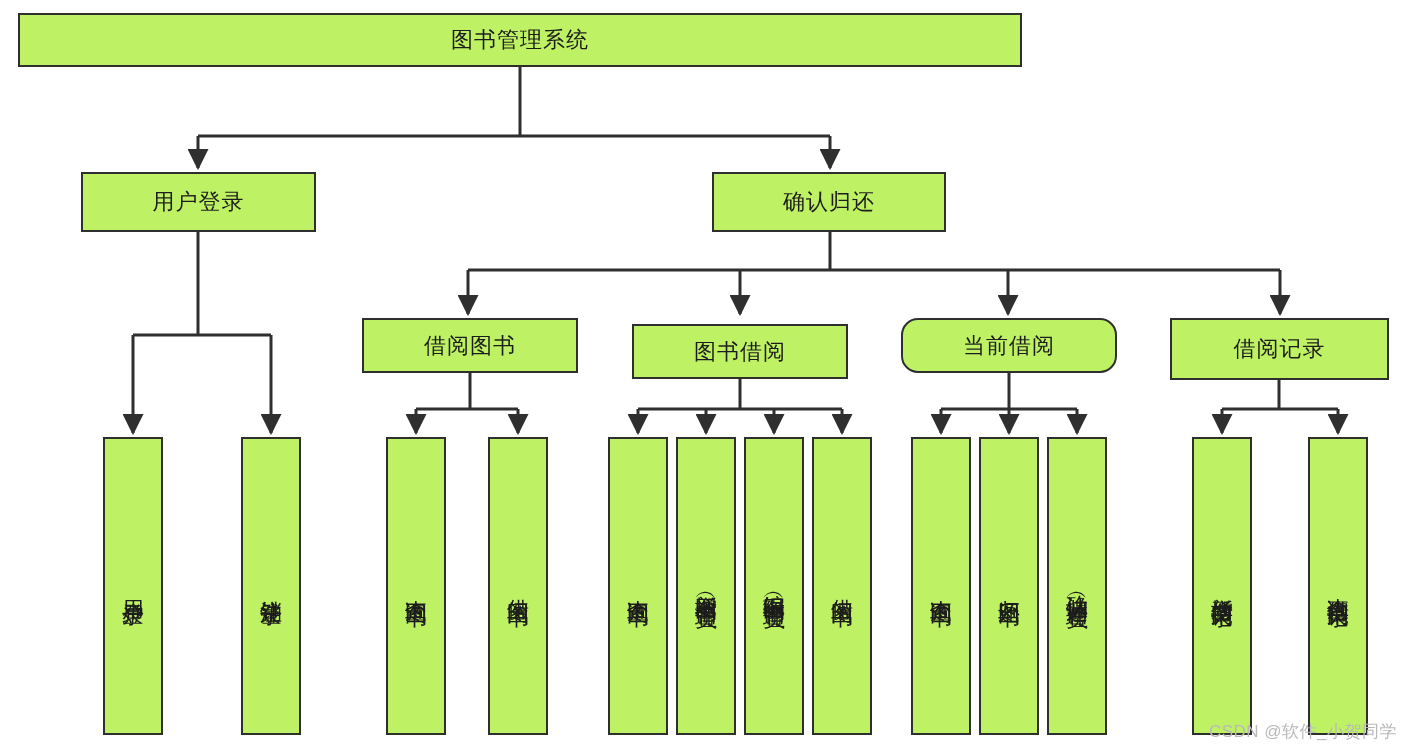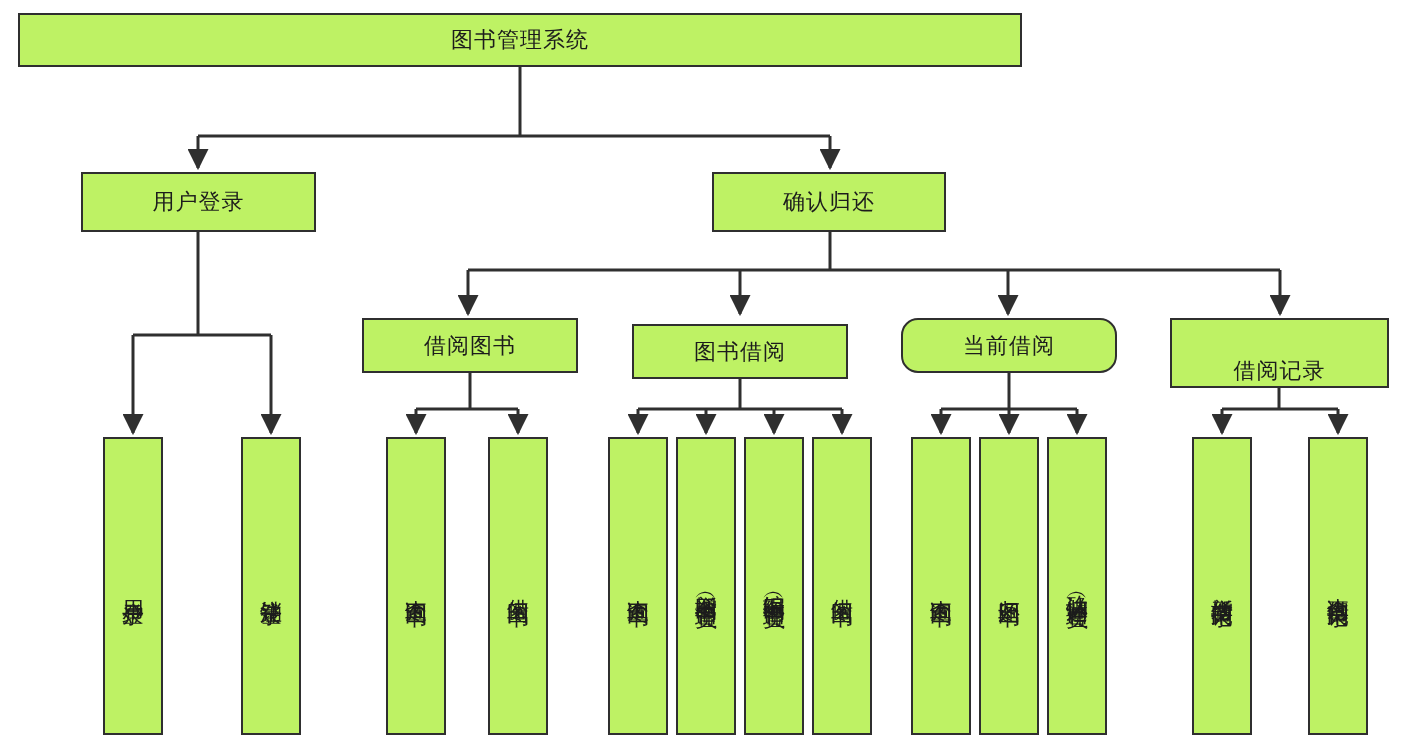--- a/index.html
+++ b/index.html
@@ -139,21 +139,21 @@
   </div>
 
   <div class="node horizontal" style="left:632px; top:324px; width:216px; height:55px;">
     <span class="hlabel">图书借阅</span>
   </div>
 
   <div class="node horizontal" style="left:901px; top:318px; width:216px; height:55px;border-radius:17px;">
     <span class="hlabel">当前借阅</span>
   </div>
 
-  <div class="node horizontal" style="left:1170px; top:318px; width:219px; height:70px;align-items:flex-end;">
+  <div class="node horizontal" style="left:1170px; top:318px; width:219px; height:62px;">
     <span class="hlabel">借阅记录</span>
   </div>
 
   <div class="node vertical" style="left:103px; top:437px; width:60px; height:298px;">
     <span class="vlabel">用户登录</span>
   </div>
 
   <div class="node vertical" style="left:241px; top:437px; width:60px; height:298px;">
     <span class="vlabel">注销登录</span>
   </div>
@@ -195,13 +195,14 @@
   </div>
 
   <div class="node vertical" style="left:1192px; top:437px; width:60px; height:298px;">
     <span class="vlabel">新增借阅记录</span>
   </div>
 
   <div class="node vertical" style="left:1308px; top:437px; width:60px; height:298px;">
     <span class="vlabel">查询借阅记录</span>
   </div>
 
+  <div id="watermark">CSDN @软件_小贺同学</div>
 </div>
 
 </body></html>

